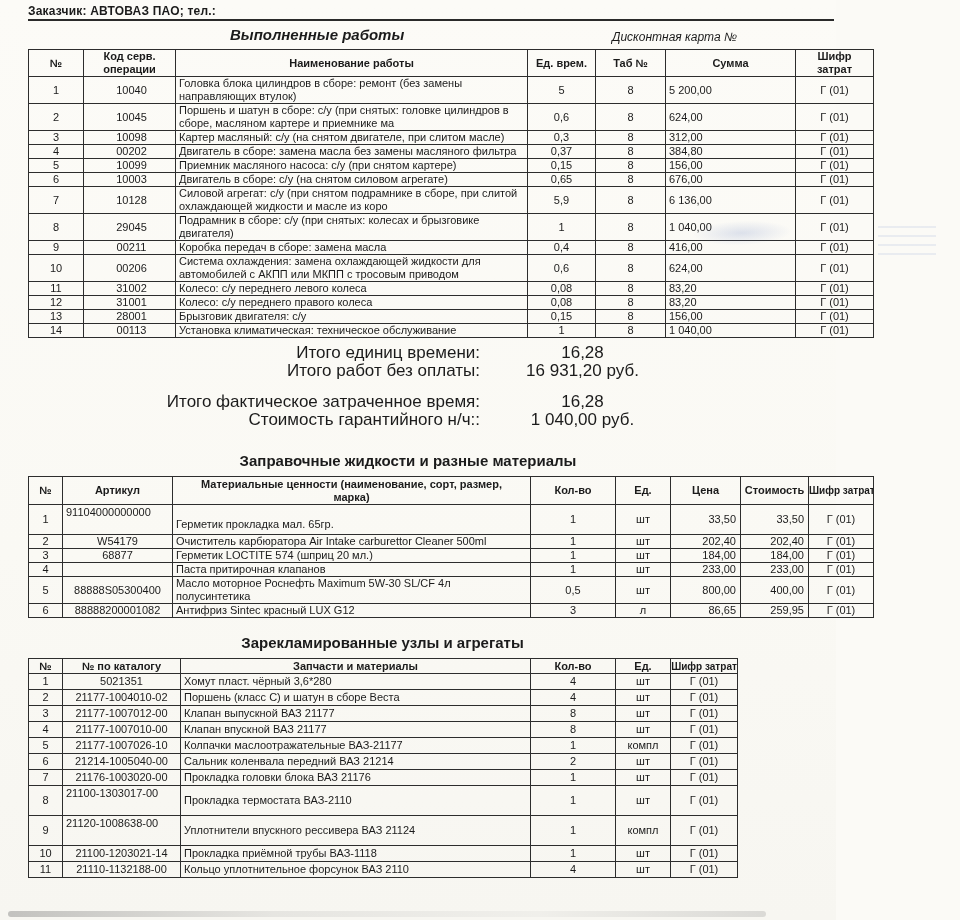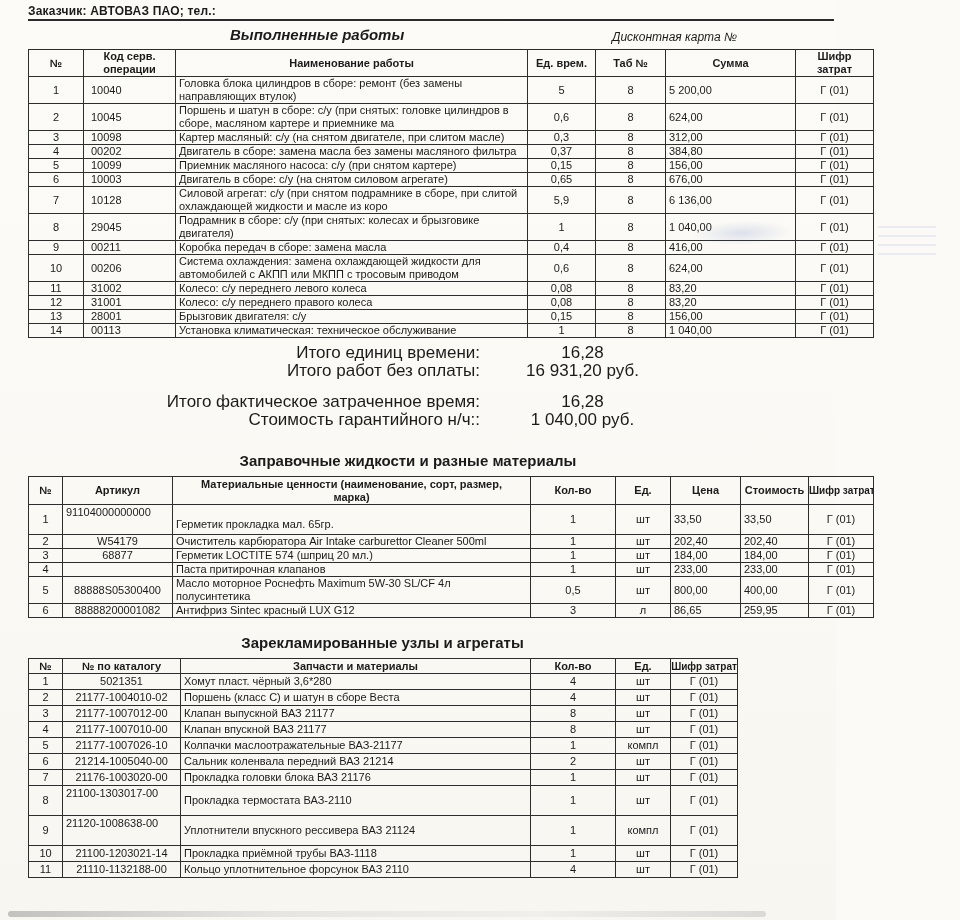--- a/index.html
+++ b/index.html
@@ -59,40 +59,40 @@
   }
   .tbl th { font-weight: bold; text-align: center; }
 
   
   .works { width: 845px; }
   .works thead th { height: 24px; }
   .works thead th:nth-child(7) { padding: 0 14px; }
   .works tbody td { height: 13px; }
   .works td:nth-child(1), .works td:nth-child(4),
   .works td:nth-child(5), .works td:nth-child(7) { text-align: center; }
-  .works td:nth-child(2) { padding-left: 7px; }
+  .works td:nth-child(2) { padding-left: 7px; text-align: center; }
   .works td:nth-child(6) { padding-right: 10px; }
 
   
   .totals { margin-top: 7px; }
   .trow { display: flex; height: 18px; font-size: 17px; align-items: flex-end; }
   .tlabel { width: 452px; text-align: right; }
   .tvalue { width: 205px; text-align: center; }
   .tgap { height: 13px; }
 
   
   .materials { width: 845px; }
   .materials thead th { height: 28px; }
   .materials thead th:nth-child(3) { padding: 0 28px; }
   .materials thead th:nth-child(8) { font-size: 10px; padding: 0; white-space: nowrap; }
   .materials tbody td { height: 13px; }
   .materials td:nth-child(1), .materials td:nth-child(2),
   .materials td:nth-child(4), .materials td:nth-child(5),
   .materials td:nth-child(8) { text-align: center; }
-  .materials td:nth-child(6), .materials td:nth-child(7) { padding-right: 4px; }
+  .materials td:nth-child(6), .materials td:nth-child(7) { text-align: right; padding-right: 4px; }
   .materials tbody tr:nth-child(1) td { height: 30px; }
   .materials tbody tr:nth-child(1) td:nth-child(2) { text-align: left; vertical-align: top; padding-top: 1px; }
   .materials tbody tr:nth-child(1) td:nth-child(3) { vertical-align: bottom; padding-bottom: 3px; margin-top: 30px; }
   .materials tbody tr:nth-child(5) td { height: 26px; }
 
   
   .parts { width: 709px; }
   .parts thead th { height: 15px; }
   .parts thead th:nth-child(6) { font-size: 10px; padding: 0; white-space: nowrap; }
   .parts tbody td { height: 16px; }

